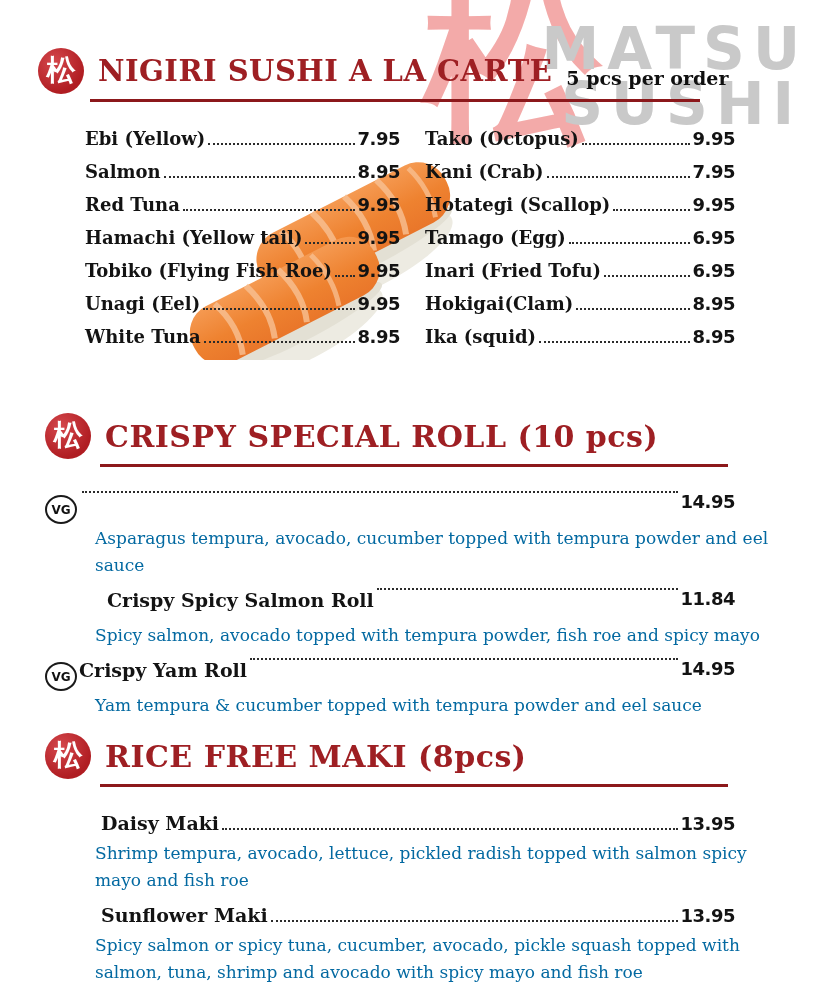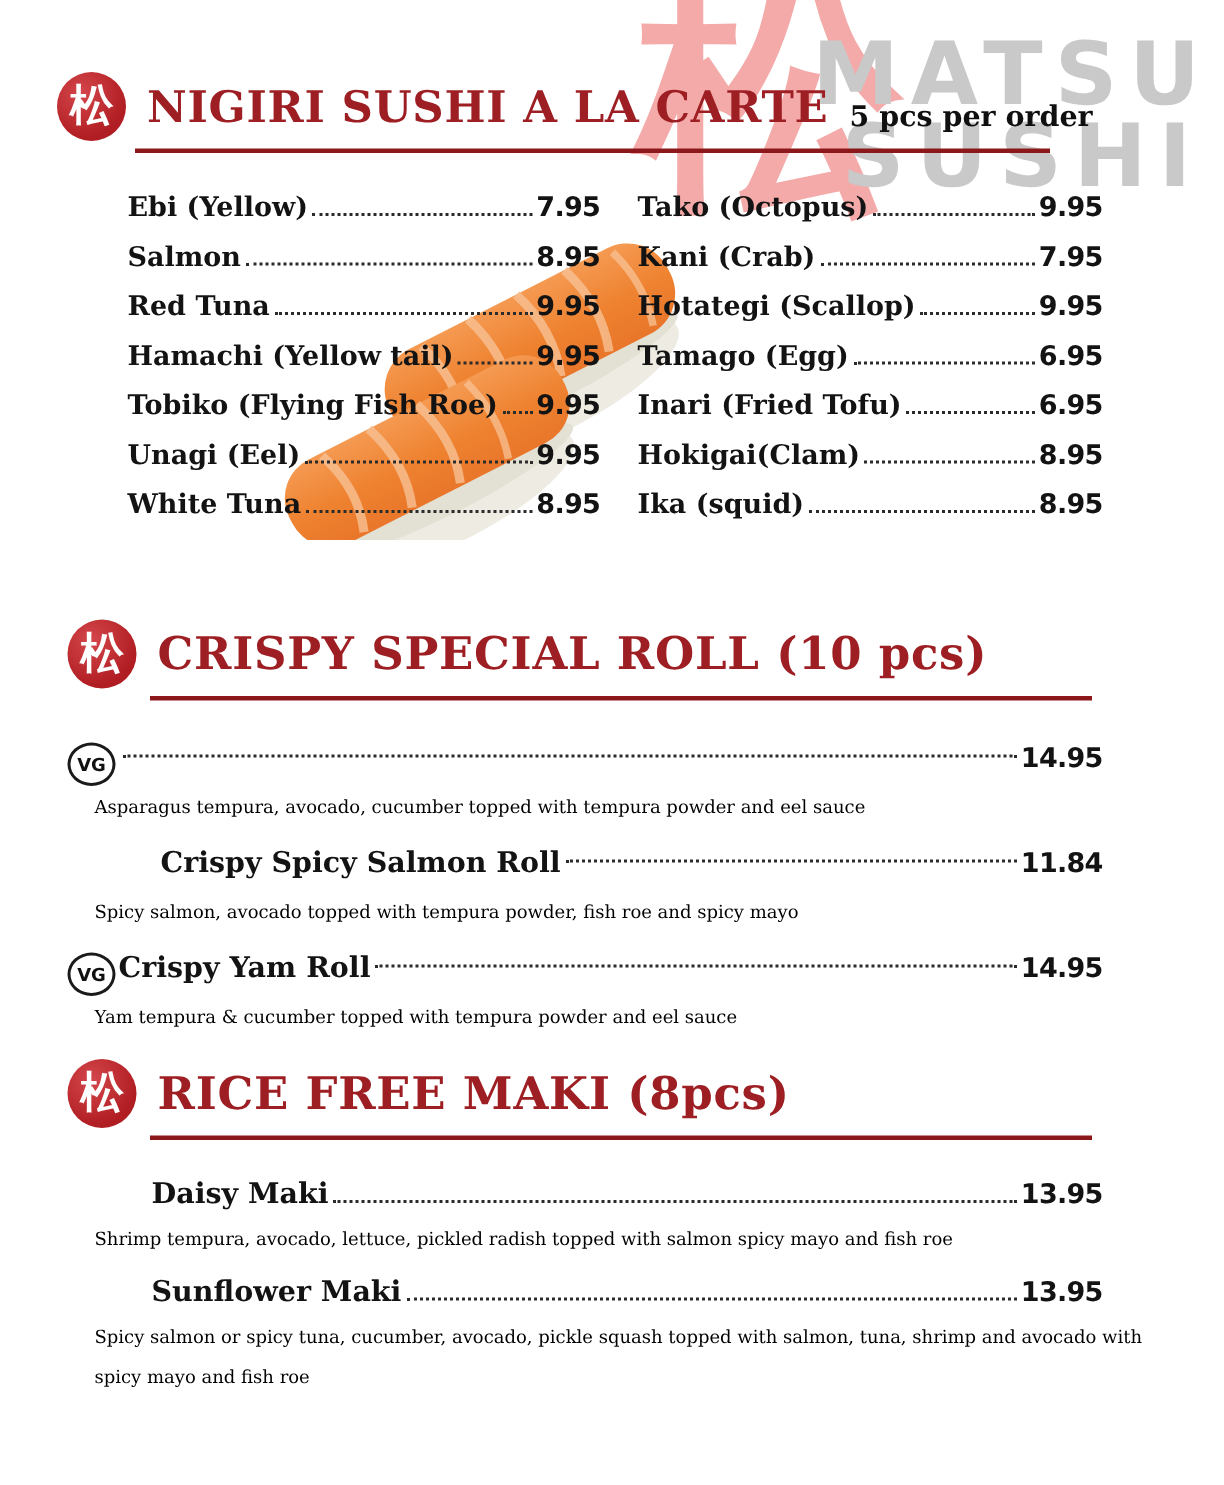--- a/index.html
+++ b/index.html
@@ -44,31 +44,31 @@
   .menu-row{display:flex;align-items:baseline;margin-bottom:11px;}
   .item-name{font-weight:bold;font-size:18px;line-height:22px;white-space:nowrap;}
   .leader{flex:1;border-bottom:2px dotted #2b2b2b;margin:0 3px 4px 3px;min-width:8px;}
   .item-price{font-family:"DejaVu Sans",sans-serif;font-weight:bold;font-size:18px;letter-spacing:-.5px;}
   
   .sec2 .sec-header{margin:54px 0 0 45px;}
   .sec3 .sec-header{margin:14px 0 0 45px;}
   .sec2 .sec-title,.sec3 .sec-title{font-size:30px;}
   .u2,.u3{margin:5px 0 0 100px;width:628px;}
   .roll-list{margin-top:24px;}
-  .roll-row{display:flex;align-items:center;margin:0 81px 5px 45px;}
+  .roll-row{display:flex;align-items:flex-start;margin:0 81px 5px 45px;}
   .roll-badge{
     flex:0 0 auto;width:28px;height:25px;border:2px solid #1a1a1a;border-radius:50%;
     display:flex;align-items:center;justify-content:center;
     font-family:"DejaVu Sans",sans-serif;font-weight:bold;font-size:12px;color:#111;
     margin-right:2px;transform:translateY(4px);
   }
   .roll-badge:empty{visibility:hidden;width:56px;}
   .roll-name{font-weight:bold;font-size:19px;line-height:25px;white-space:nowrap;}
   .roll-desc{
-    font-size:12px;line-height:27px;margin:0 40px 9px 63px;max-width:700px;color:#000000;
+    font-size:17px;line-height:27px;margin:0 40px 9px 95px;max-width:700px;color:#0369a1;
   }
   .maki-row{display:flex;align-items:baseline;margin:0 81px 4px 45px;}
   .maki-indent{flex:0 0 56px;}
 </style>
 </head>
 <body>
 
 <div class="page">
 
   <div class="watermark">

